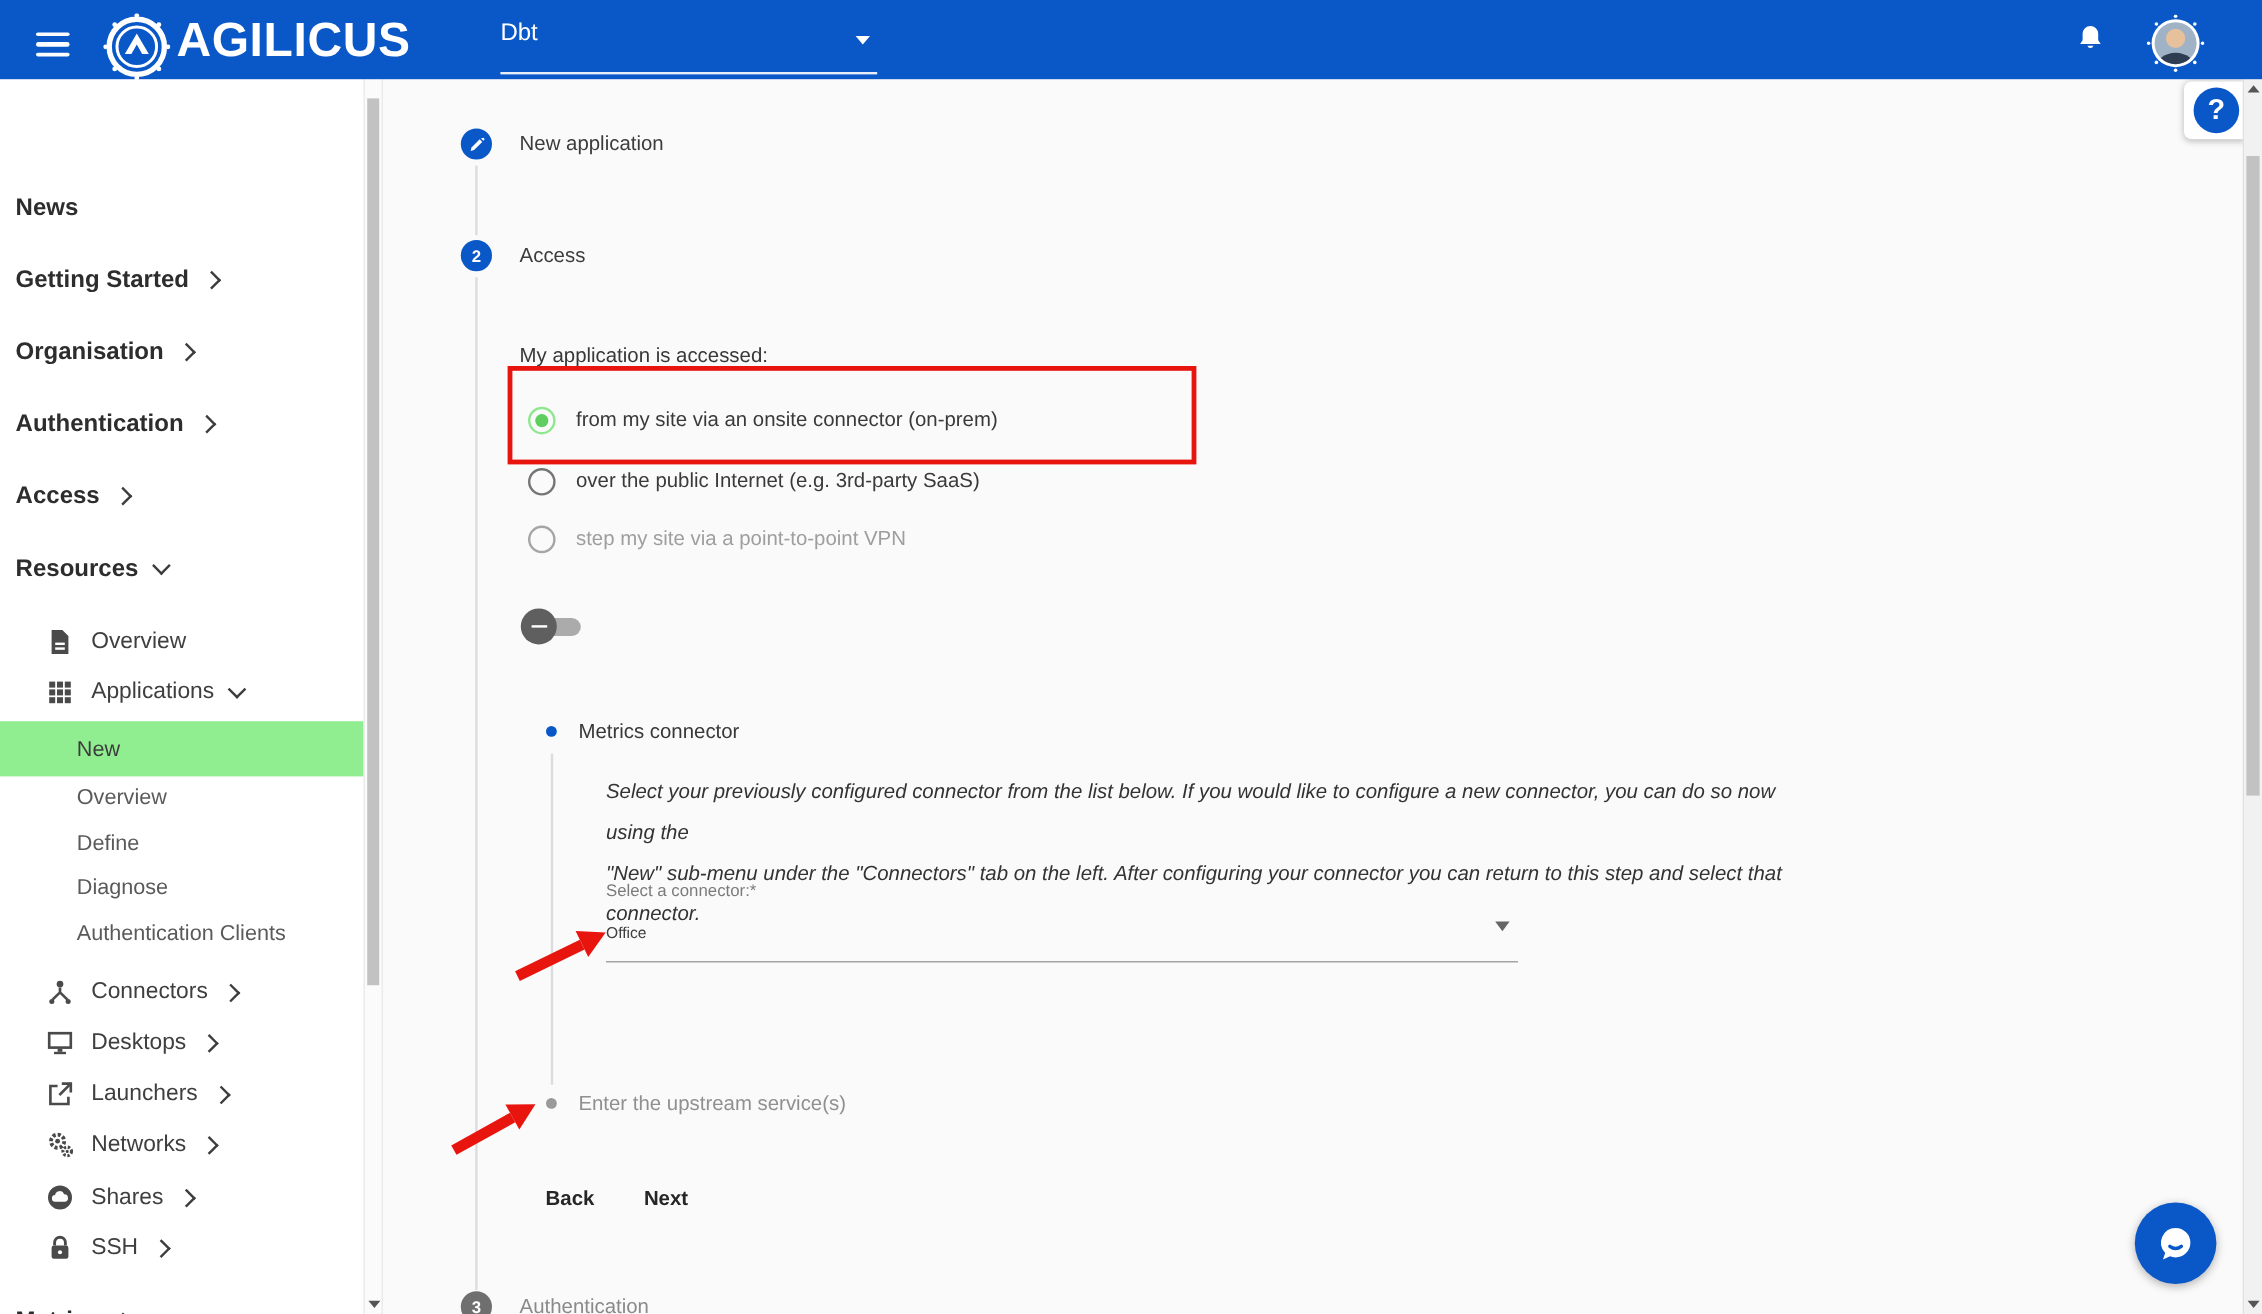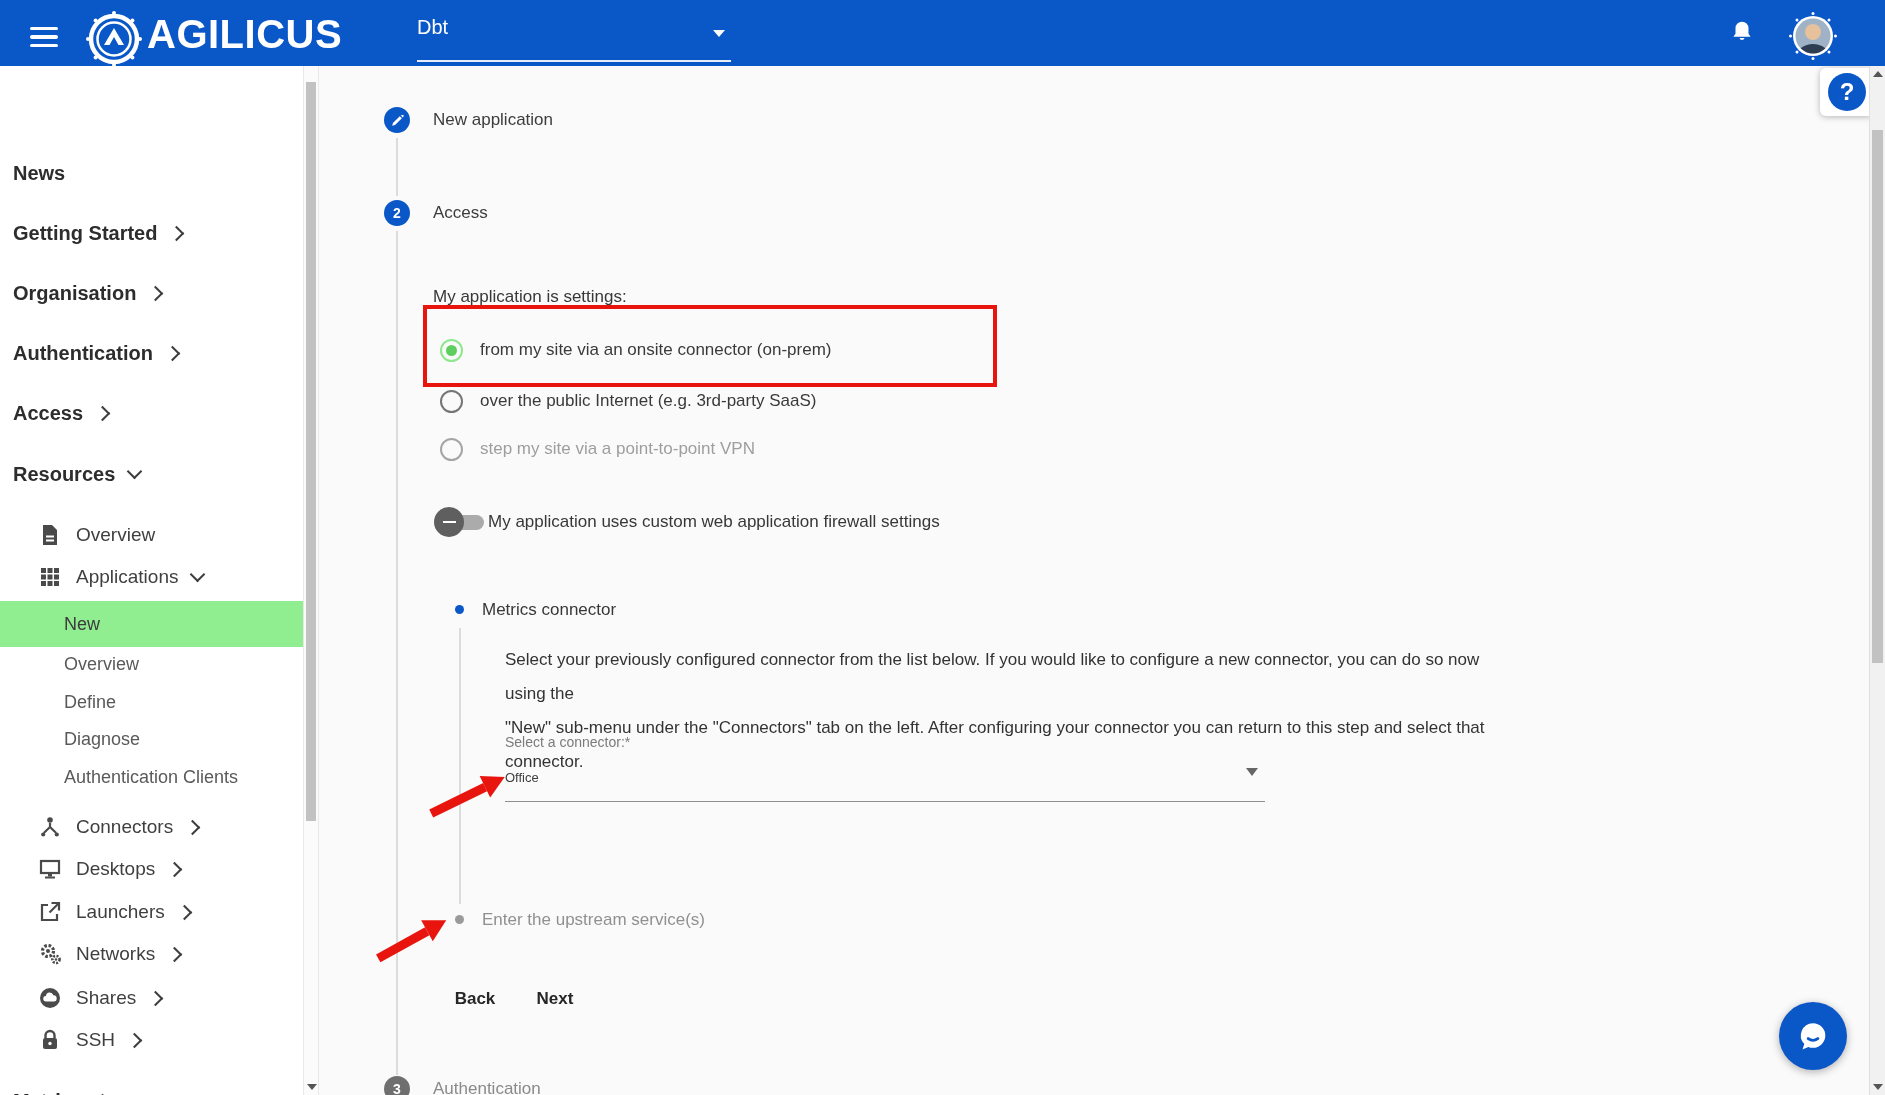--- a/index.html
+++ b/index.html
@@ -70,21 +70,21 @@
   .annot-rect{position:absolute;left:423px;top:305px;width:566px;height:74px;border:4px solid var(--red);z-index:20;pointer-events:none;}
   .red-arrow{position:absolute;display:flex;align-items:center;transform-origin:left center;z-index:30;pointer-events:none;}
   .red-arrow .shaft{height:9px;background:var(--red);}
   .red-arrow .head{width:0;height:0;border-left:22px solid var(--red);border-top:12px solid transparent;border-bottom:12px solid transparent;}
 
   .toggle{position:absolute;left:434px;top:507px;width:50px;height:30px;cursor:pointer;}
   .toggle .track{position:absolute;left:10px;top:8px;width:40px;height:15px;border-radius:8px;background:#ababab;}
   .toggle .knob{position:absolute;left:0;top:0;width:30px;height:30px;border-radius:50%;background:#5f5f5f;display:flex;align-items:center;justify-content:center;}
   .toggle .knob::after{content:"";width:13px;height:2.6px;background:#fff;}
 
-  .para{position:absolute;left:505px;top:643px;width:990px;font-size:17px;line-height:34px;color:#333;white-space:pre-line;}
+  .para{position:absolute;left:505px;top:643px;width:990px;font-size:17px;line-height:34px;color:#333;white-space:pre-line;font-style:italic;}
   .field-label{position:absolute;left:505px;top:734px;font-size:14px;color:#7b7b7b;}
   .field-value{left:505px;top:760px;font-size:13px;color:#3e3e3e;align-items:center;}
   .field-underline{position:absolute;left:505px;top:801px;width:760px;height:1px;background:#8f8f8f;}
   .field-caret{position:absolute;left:1246px;top:768px;width:0;height:0;border-left:6.5px solid transparent;border-right:6.5px solid transparent;border-top:8px solid #666;}
   .select-hit{position:absolute;left:505px;top:755px;width:762px;height:50px;cursor:pointer;}
 
   .btn{position:absolute;top:982px;height:34px;width:70px;display:flex;align-items:center;justify-content:center;
        font-size:17px;font-weight:700;color:#262626;border-radius:4px;cursor:pointer;}
 </style>
 </head>
@@ -308,21 +308,21 @@
 
   <div class="step-circle" style="left:384px;top:200px">
       <span>2</span>
     </div>
   <div class="row step-label" style="left:433px;top:196px">
       <span>Access</span>
     </div>
   <div class="vline" style="left:396px;top:231px;height:844px"></div>
 
   <div class="row" style="left:433px;top:280px;font-size:17px;color:#383838">
-      <span>My application is settings:</span>
+      <span>My application is accessed:</span>
     </div>
 
   <div class="radio-row" style="left:440px;top:338px">
     <span class="radio sel"></span>
     <span class="radio-label">from my site via an onsite connector (on-prem)</span>
   </div>
   <div class="radio-row" style="left:440px;top:389px">
     <span class="radio"></span>
     <span class="radio-label">over the public Internet (e.g. 3rd-party SaaS)</span>
   </div>
@@ -330,23 +330,20 @@
     <span class="radio dis"></span>
     <span class="radio-label dim">step my site via a point-to-point VPN</span>
   </div>
 
   <div class="annot-rect"></div>
 
   <div class="toggle">
     <span class="track"></span>
     <span class="knob"></span>
   </div>
-  <div class="row" style="left:488px;top:505px;font-size:17px;color:#383838">
-      <span>My application uses custom web application firewall settings</span>
-    </div>
 
   <div class="bullet blue" style="left:455px;top:605px"></div>
   <div class="row" style="left:482px;top:593px;font-size:17px;color:#383838">
       <span>Metrics connector</span>
     </div>
   <div class="vline" style="left:459px;top:628px;height:276px"></div>
 
   <div class="para">Select your previously configured connector from the list below. If you would like to configure a new connector, you can do so now using the
 "New" sub-menu under the "Connectors" tab on the left. After configuring your connector you can return to this step and select that connector.</div>
 

